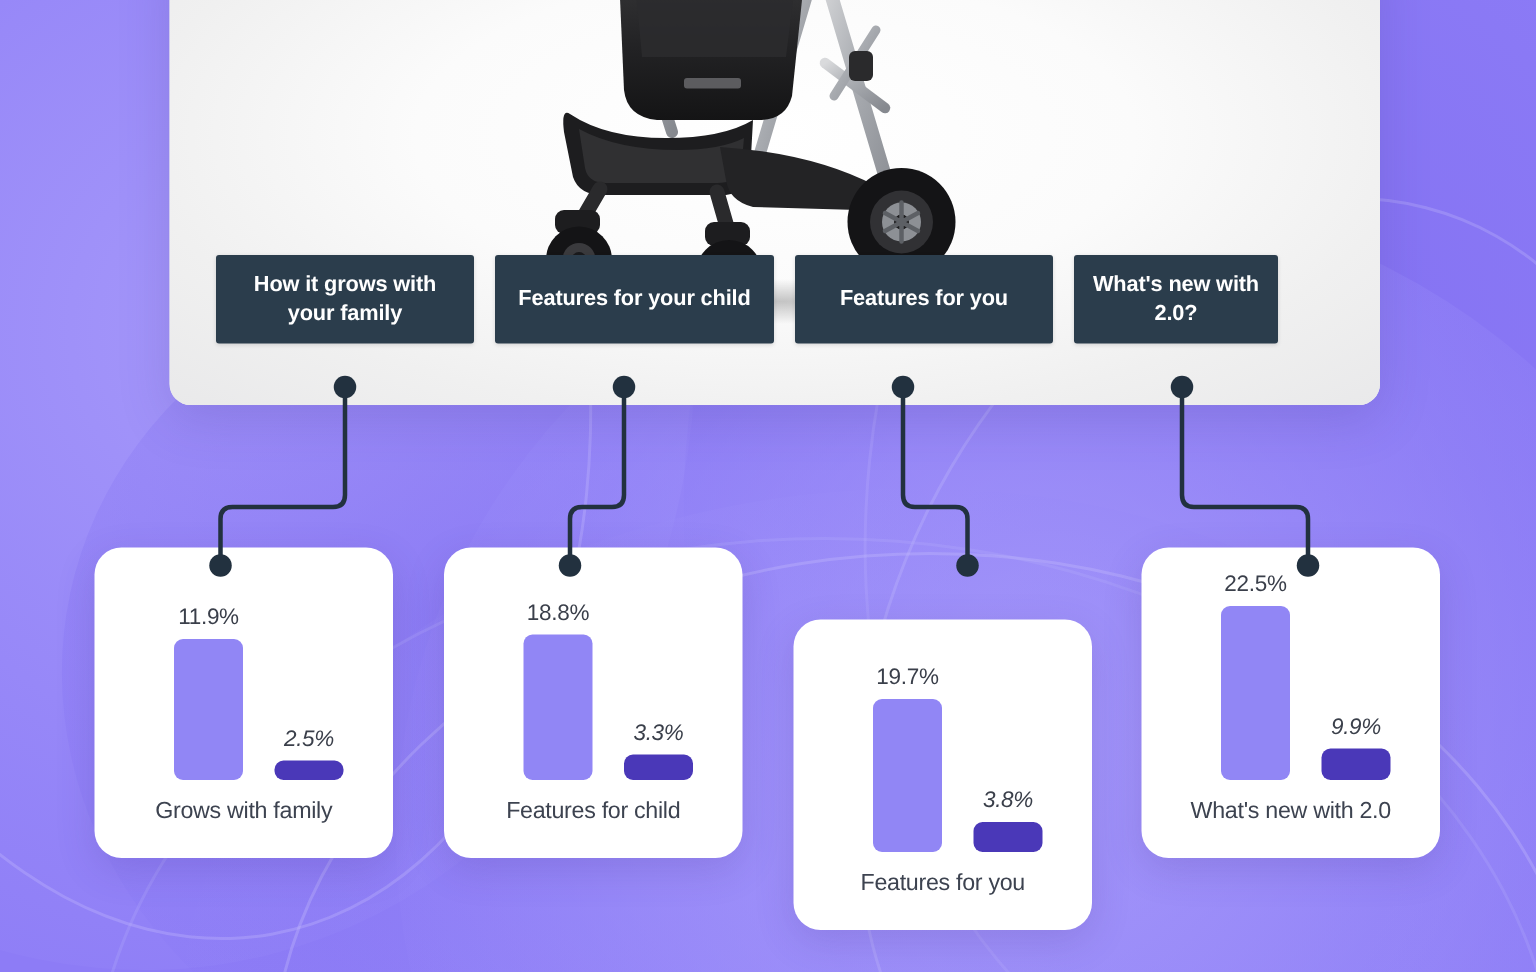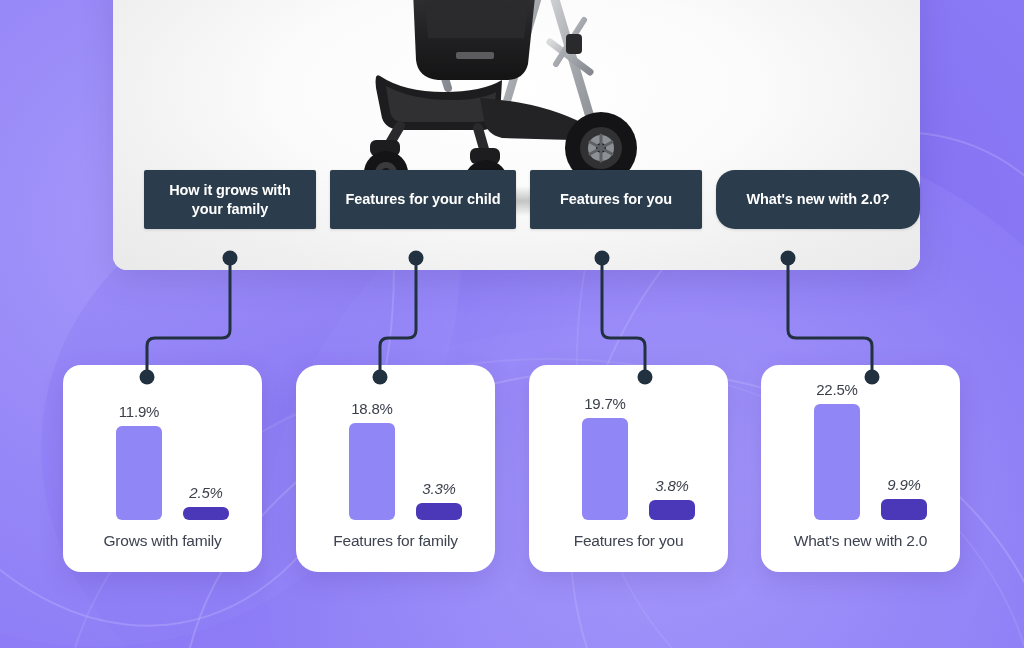--- a/index.html
+++ b/index.html
@@ -110,21 +110,21 @@
     align-items: center;
     justify-content: center;
     text-align: center;
     padding: 0 12px;
     cursor: pointer;
     box-shadow: 0 1px 3px rgba(0,0,0,.13);
   }
   .tab-0 { width: 172px; }
   .tab-1 { width: 186px; }
   .tab-2 { width: 172px; }
-  .tab-3 { width: 204px; border-radius: 19px; }
+  .tab-3 { width: 136px; }
 
   
   #connectors {
     position: absolute; left: 0; top: 0;
     width: 1024px; height: 648px;
     z-index: 5;
     pointer-events: none;
   }
 
   
@@ -132,22 +132,22 @@
     position: absolute;
     top: 365px;
     width: 199px;
     height: 207px;
     background: #ffffff;
     border-radius: 18px;
     box-shadow: 0 8px 26px rgba(60,35,130,.16);
     z-index: 4;
   }
   #card-0 { left: 63px;  }
-  #card-1 { left: 296px; border-radius: 22px; }
-  #card-2 { left: 529px; }
+  #card-1 { left: 296px; }
+  #card-2 { left: 529px; margin-top: 48px; }
   #card-3 { left: 761px; }
 
   .plot {
     position: absolute;
     left: 0; right: 0;
     top: 30px;
     height: 125px;
   }
   .bar-group {
     position: absolute;
@@ -312,21 +312,21 @@
     <div class="plot">
       <div class="bar-group primary">
         <span class="bar-value">18.8%</span>
         <div class="bar primary" style="height:97px"></div>
       </div>
       <div class="bar-group secondary">
         <span class="bar-value">3.3%</span>
         <div class="bar secondary" style="height:17px"></div>
       </div>
     </div>
-    <div class="card-label">Features for family</div>
+    <div class="card-label">Features for child</div>
   </div>
 
   <div class="chart-card" id="card-2">
     <div class="plot">
       <div class="bar-group primary">
         <span class="bar-value">19.7%</span>
         <div class="bar primary" style="height:102px"></div>
       </div>
       <div class="bar-group secondary">
         <span class="bar-value">3.8%</span>

